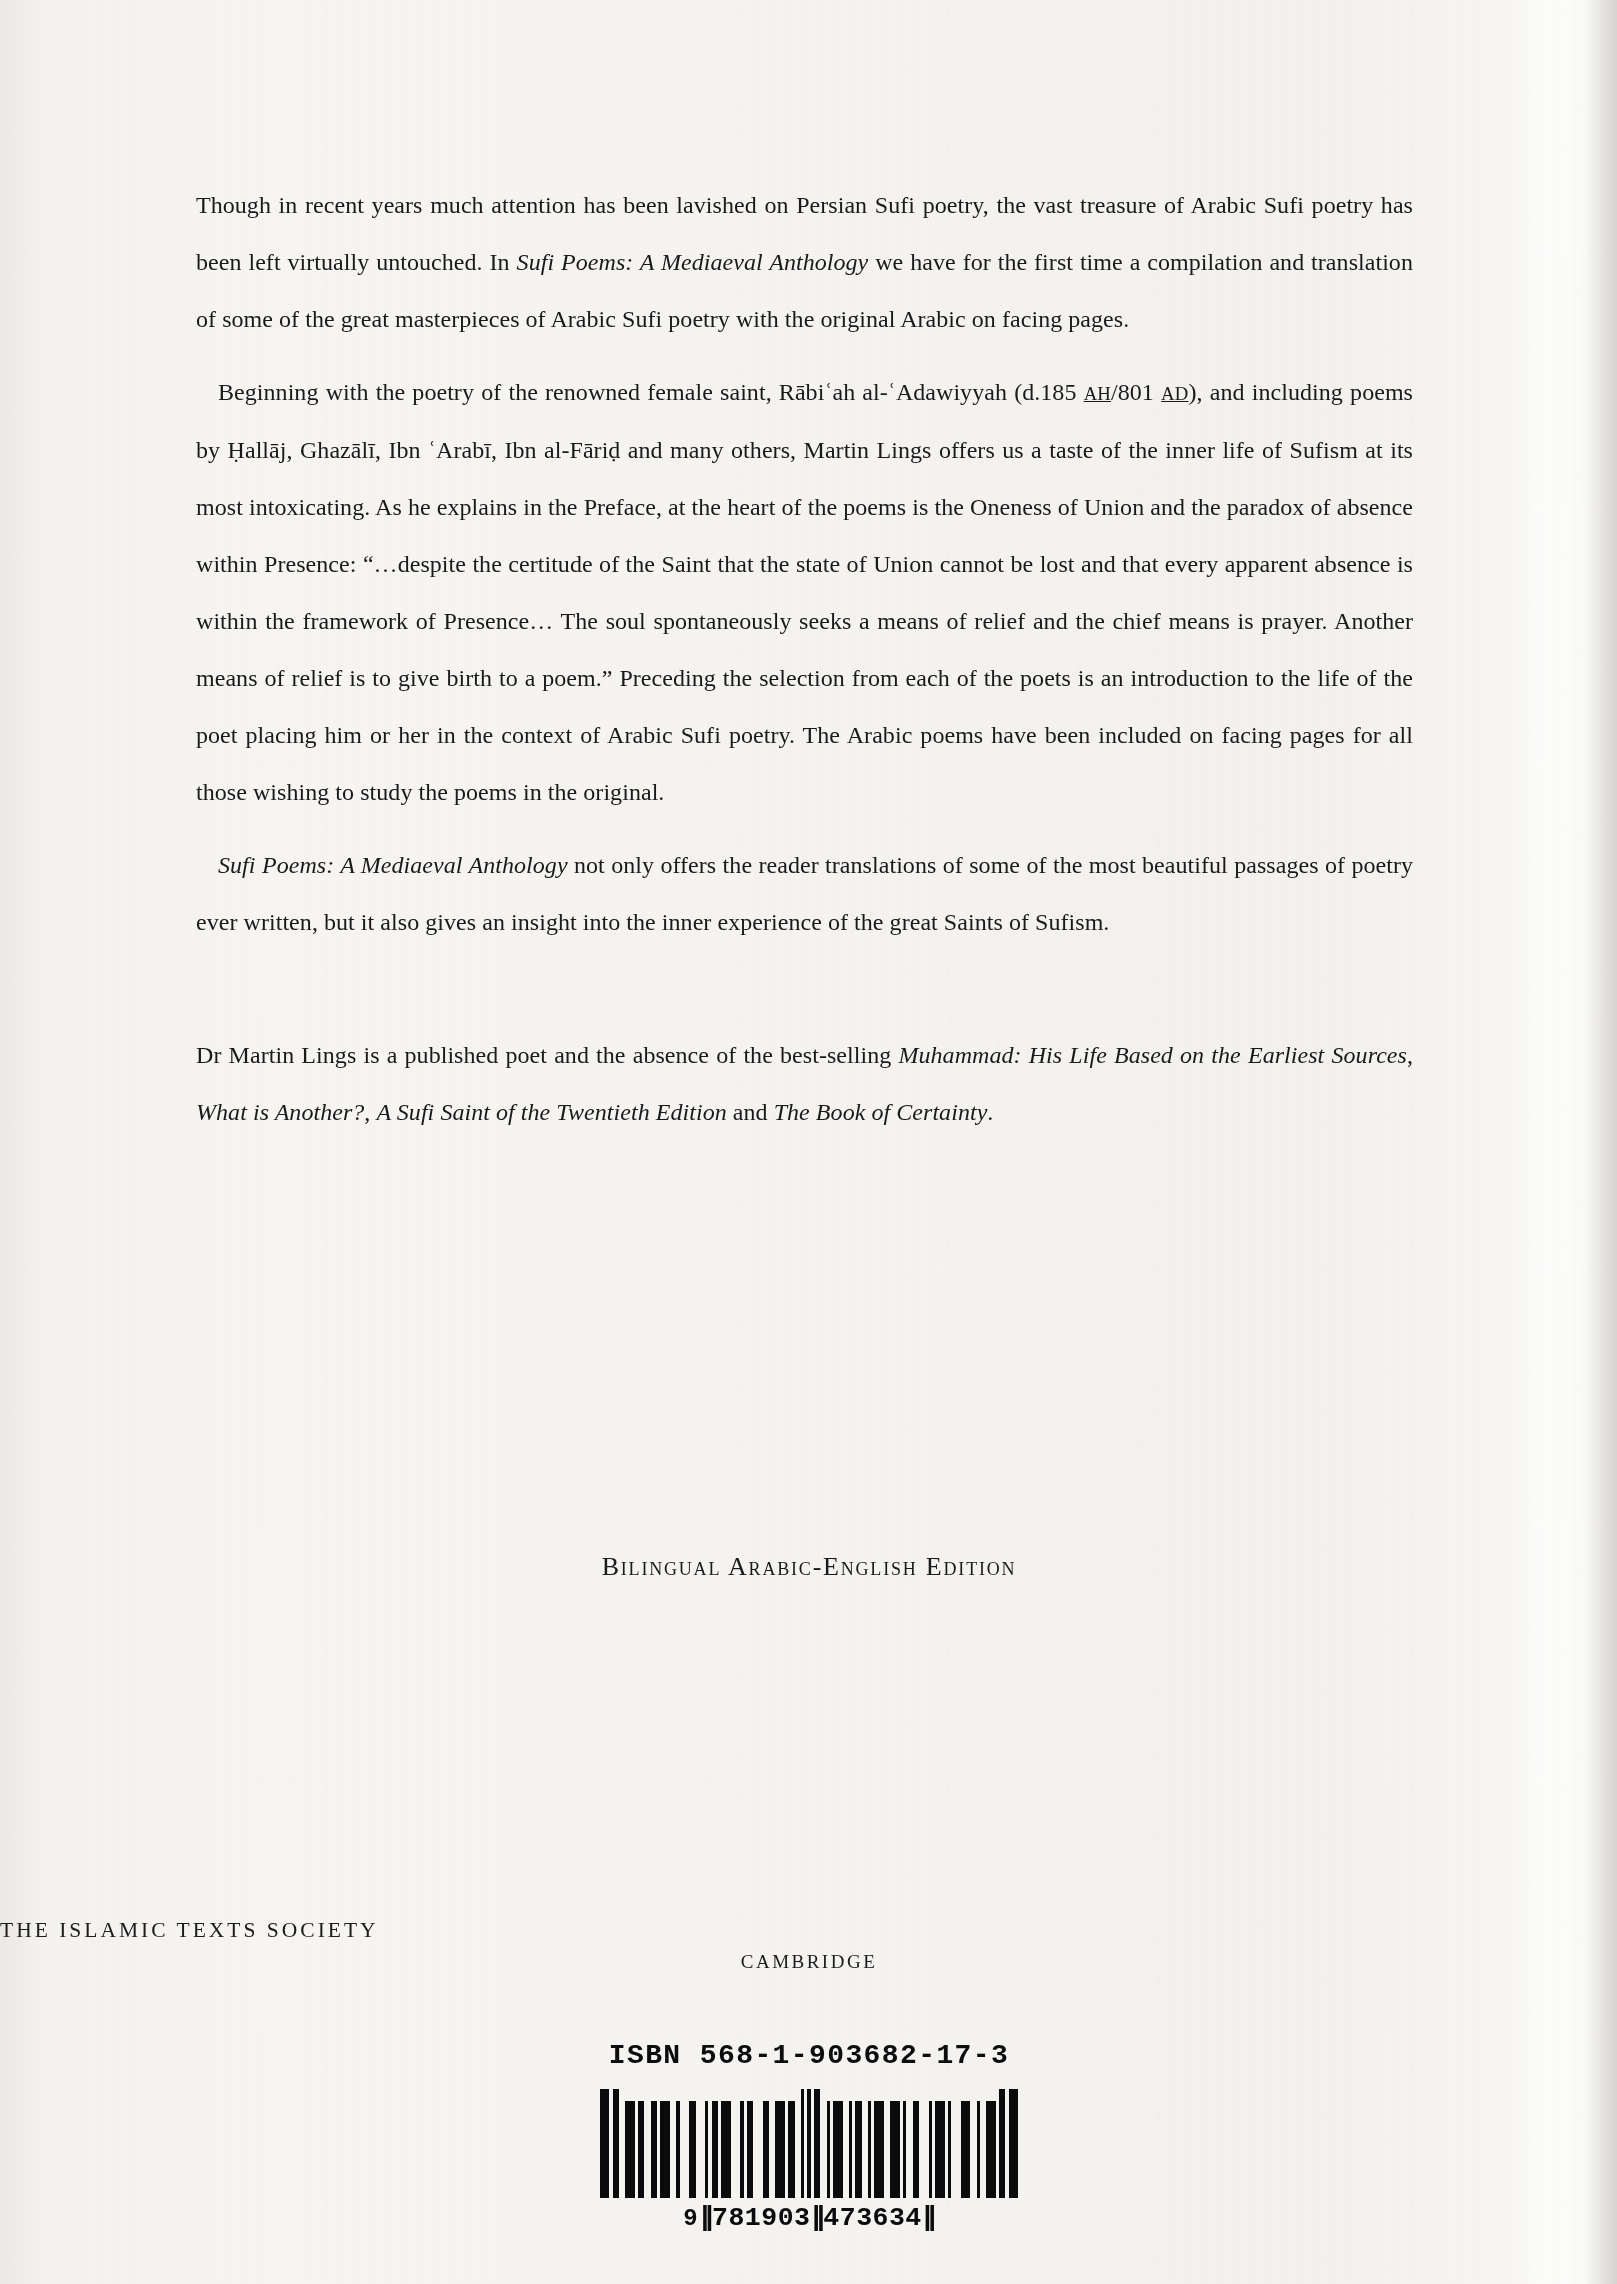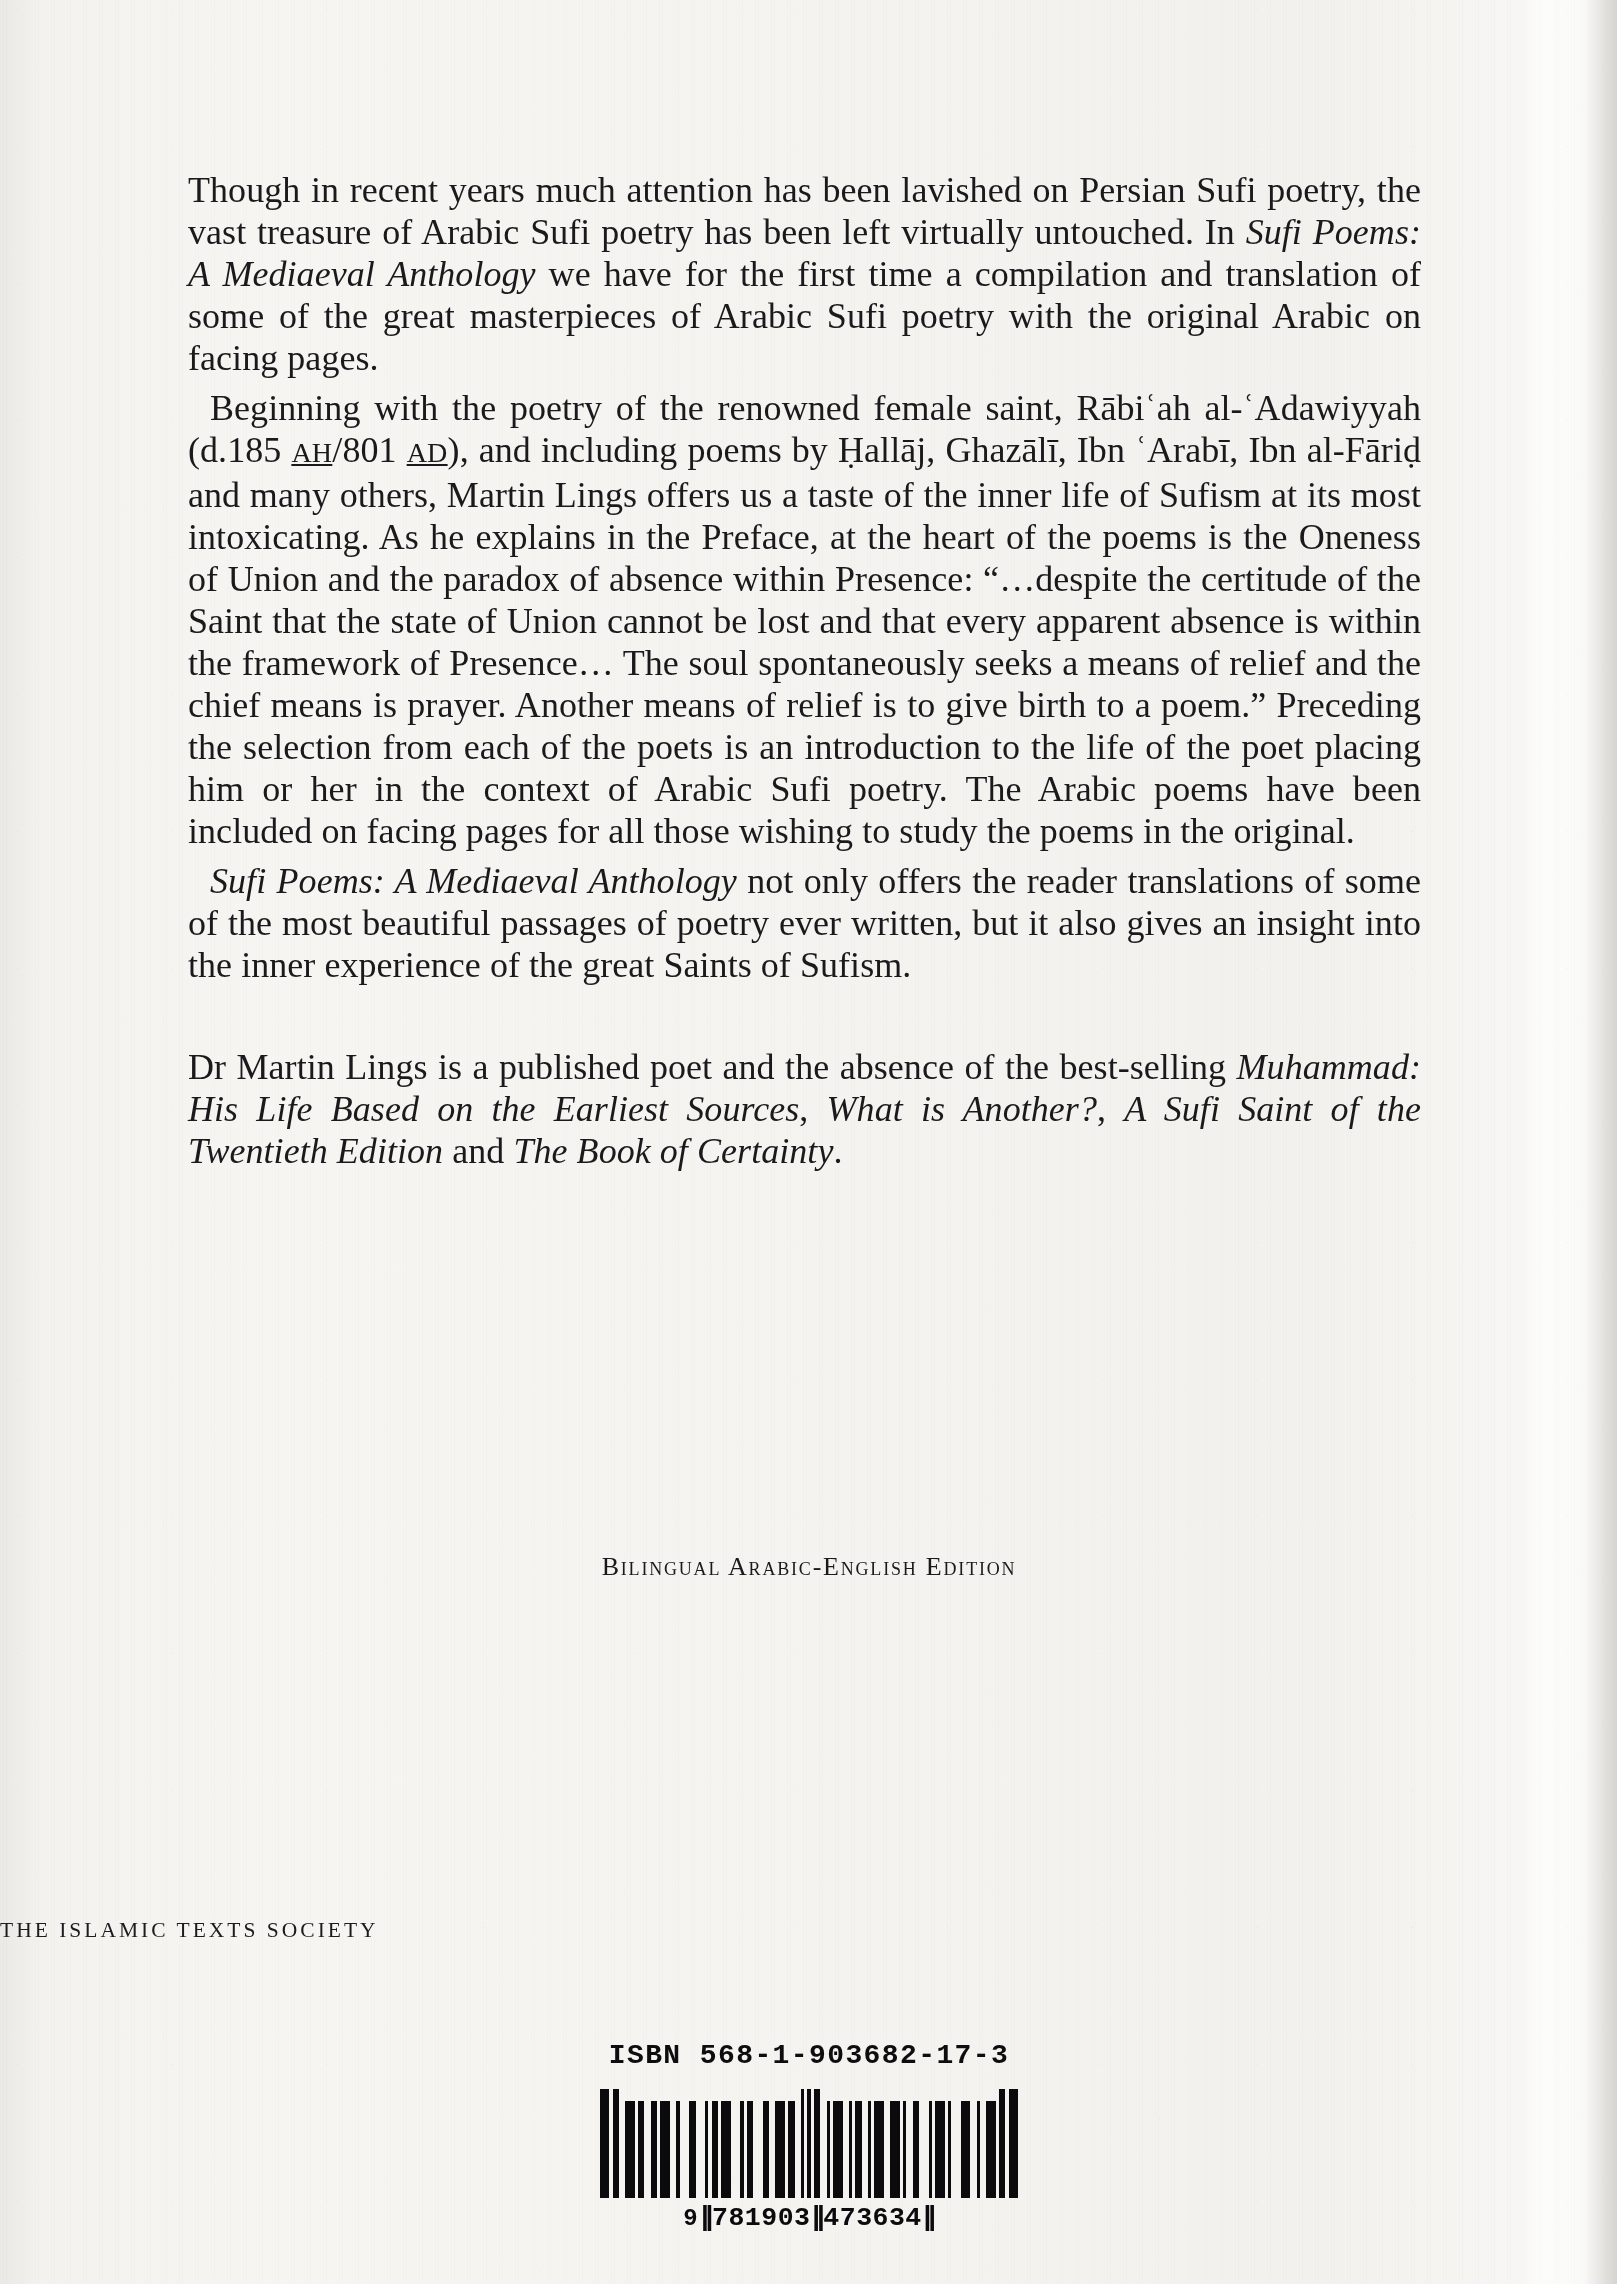--- a/index.html
+++ b/index.html
@@ -99,23 +99,23 @@
 
   
   .content {
     position: absolute;
     left: 180px;
     top: 161px;
     width: 1249px;
   }
 
   p.body {
-    margin: 8px;
-    font-size: 36px;
-    line-height: 42px;
+    margin: 16px;
+    font-size: 24px;
+    line-height: 57px;
     text-align: justify;
     text-justify: inter-word;
     letter-spacing: 0.05px;
     color: #1a191c;
   }
   p.body.indent { text-indent: 22px; }
   p.body em, .it { font-style: italic; }
 
   .gap-lg { height: 44px; }
 
@@ -228,20 +228,21 @@
 
     <div class="gap-lg"></div>
 
     <p class="body"><span>Dr Martin Lings is a published poet and the absence of the best-selling </span><em class="it">Muhammad: His Life Based on the Earliest Sources</em><span>, </span><em class="it">What is Another?</em><span>, </span><em class="it">A Sufi Saint of the Twentieth Edition</em><span> and </span><em class="it">The Book of Certainty</em><span>.</span></p>
 
   </div>
 
   <div class="edition-line">Bilingual Arabic-English Edition</div>
 
   <div class="publisher">THE ISLAMIC TEXTS SOCIETY</div>
+  <div class="publisher-city">CAMBRIDGE</div>
 
   <div class="isbn-line">ISBN 568-1-903682-17-3</div>
 
   <div class="barcode-wrap">
     <div class="barcode-bars" id="barcode-bars">
         <span style="width: 9.6px; height: 109px;"></span>
         <span style="width: 3.2px; height: 109px; background: transparent;"></span>
         <span style="width: 6.4px; height: 109px;"></span>
         <span style="width: 6.4px; height: 97px; background: transparent;"></span>
         <span style="width: 9.6px; height: 97px;"></span>

